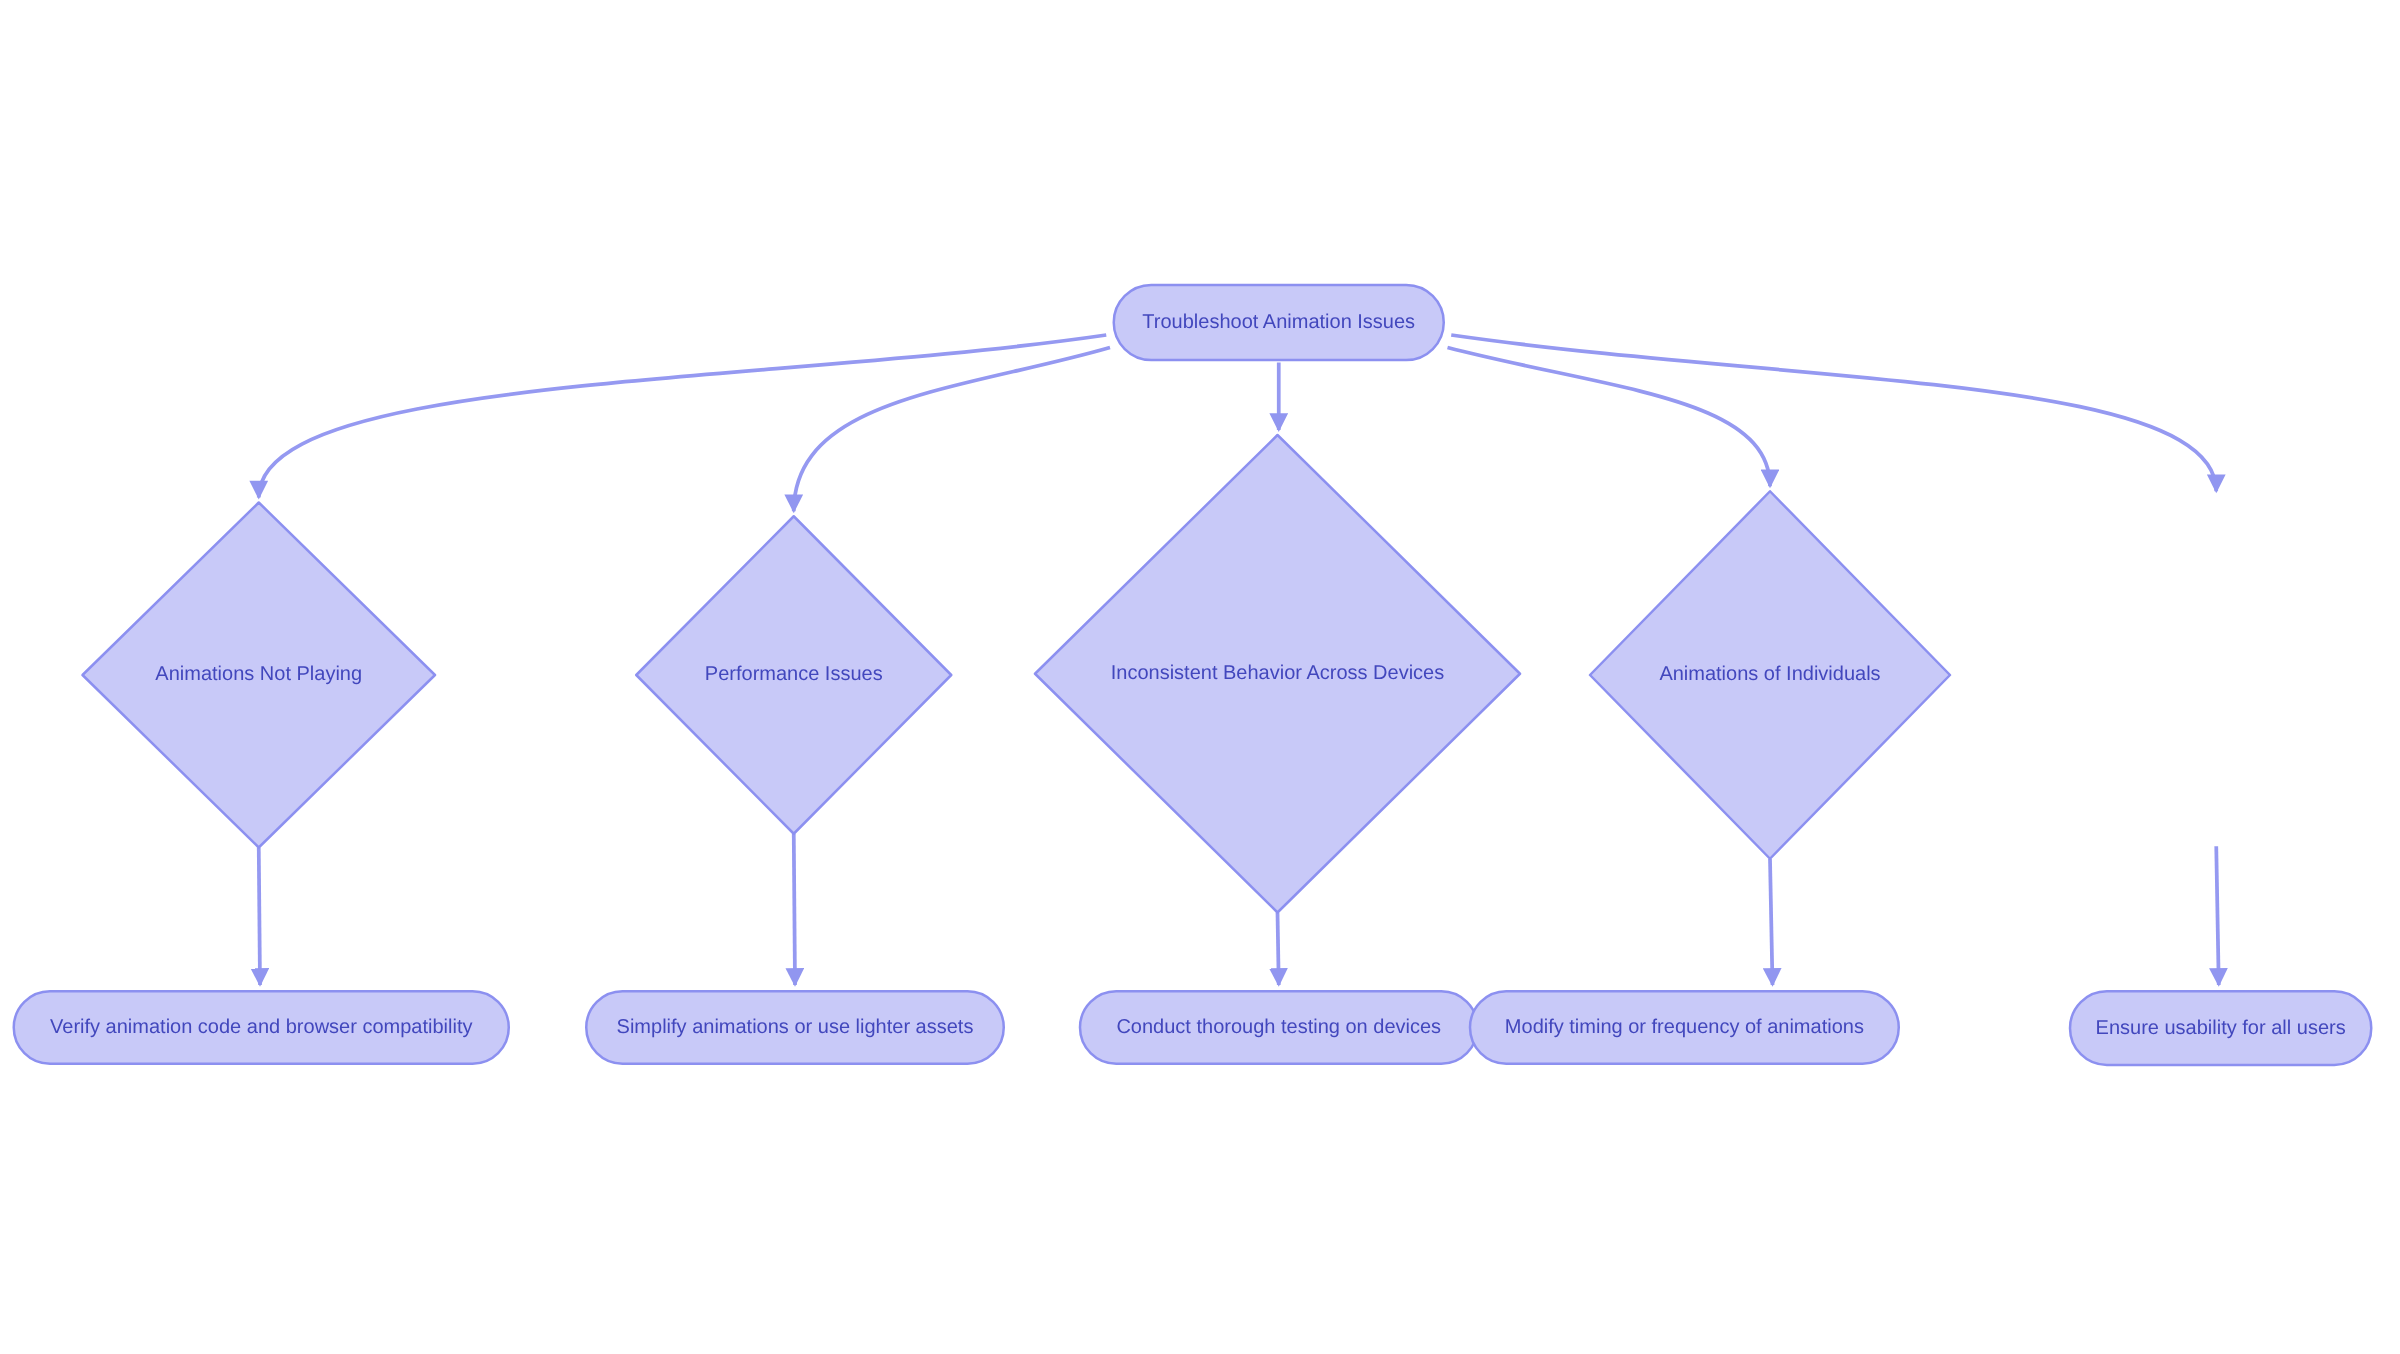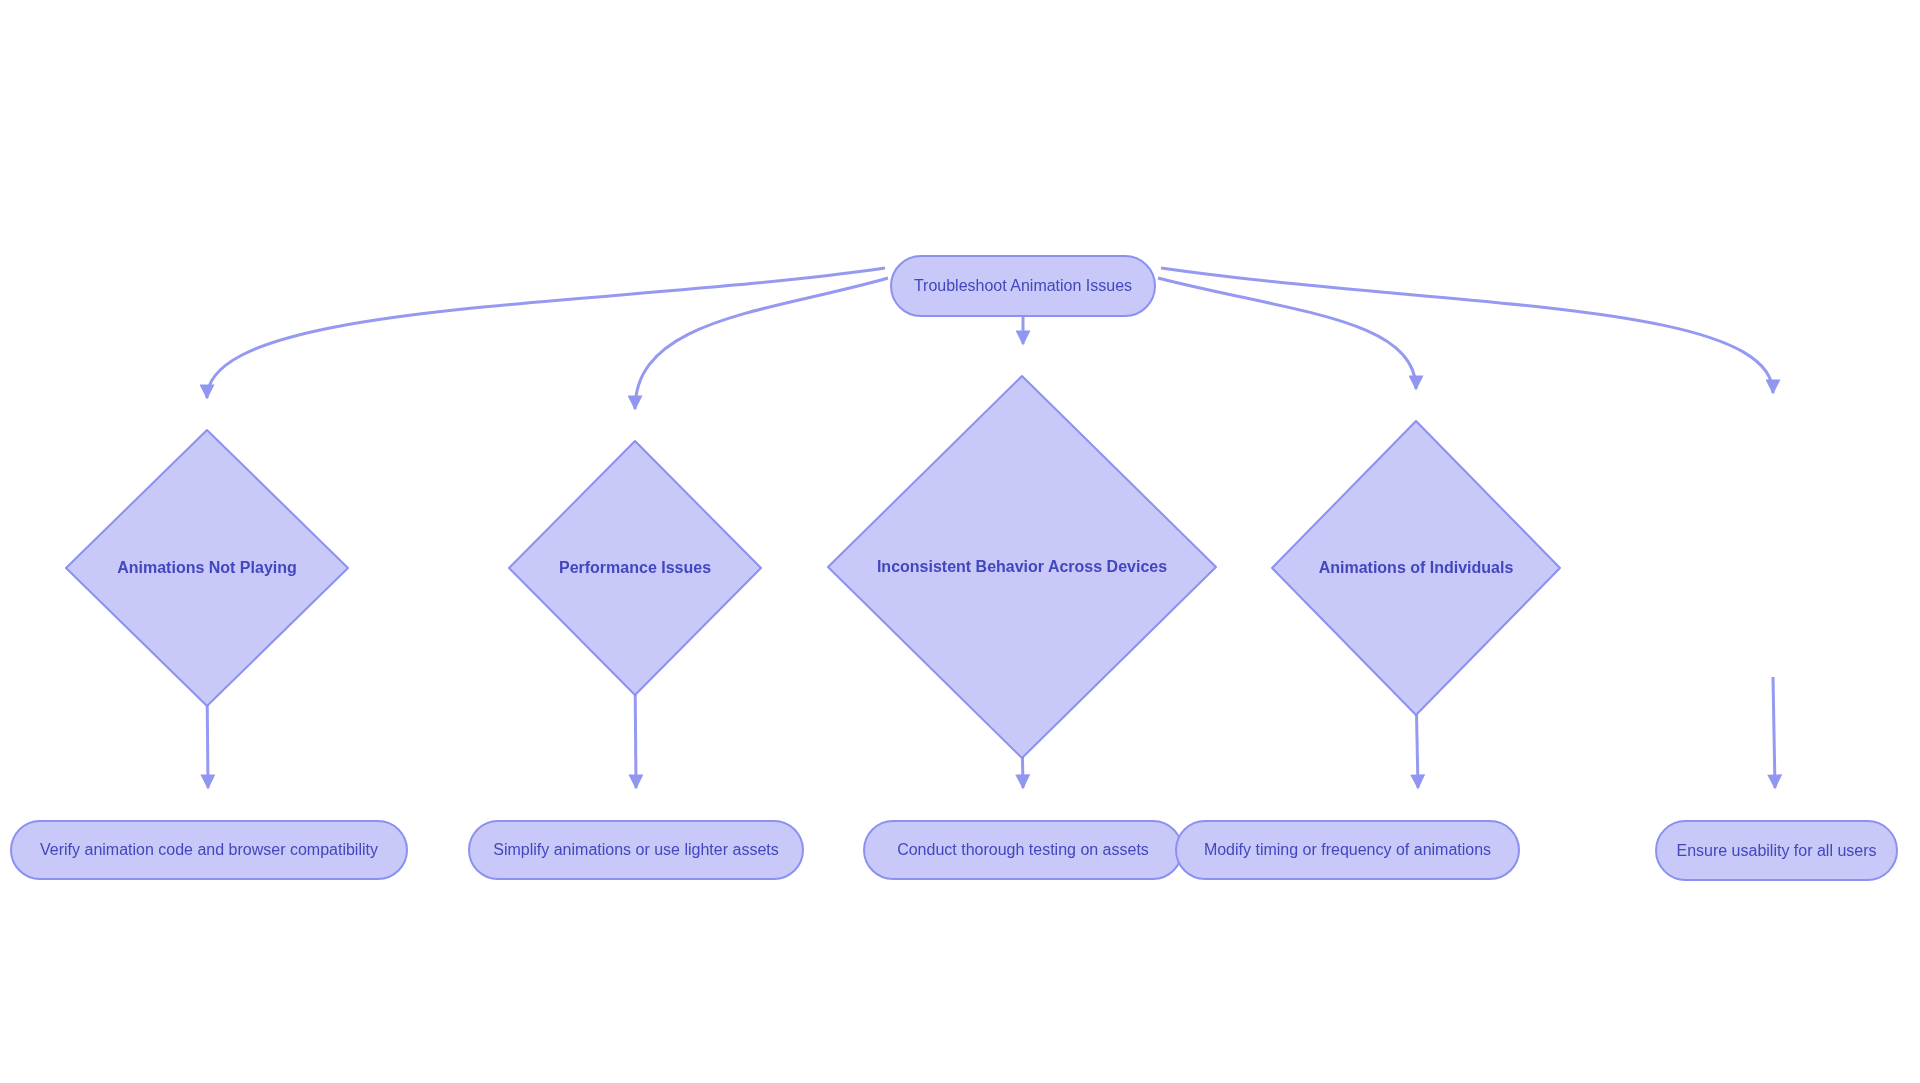--- a/index.html
+++ b/index.html
@@ -35,33 +35,32 @@
   .node {
     position: absolute;
     display: flex;
     align-items: center;
     justify-content: center;
     text-align: center;
     z-index: 2;
     color: var(--text-color);
     font-size: 16px;
     line-height: 1.25;
-    margin-top: 28px;
   }
   .node .label {
     position: relative;
     z-index: 3;
     padding: 0 14px;
   }
   .pill {
     background: var(--node-fill);
     border: 2px solid var(--node-stroke);
     border-radius: 31px;
   }
-  .diamond { background: transparent; border: none; font-weight: bold; }
+  .diamond { background: transparent; border: none; }
   .diamond svg.diamond-shape {
     position: absolute;
     left: 0; top: 0;
     width: 100%; height: 100%;
     overflow: visible;
   }
   .diamond svg.diamond-shape polygon {
     fill: var(--node-fill);
     stroke: var(--node-stroke);
     stroke-width: 2;
@@ -133,21 +132,21 @@
     <span class="label">Animations of Individuals</span>
   </div>
 
   <div class="node pill a1">
     <span class="label">Verify animation code and browser compatibility</span>
   </div>
   <div class="node pill a2">
     <span class="label">Simplify animations or use lighter assets</span>
   </div>
   <div class="node pill a3">
-    <span class="label">Conduct thorough testing on assets</span>
+    <span class="label">Conduct thorough testing on devices</span>
   </div>
   <div class="node pill a4">
     <span class="label">Modify timing or frequency of animations</span>
   </div>
   <div class="node pill a5">
     <span class="label">Ensure usability for all users</span>
   </div>
 
 </div>
 

